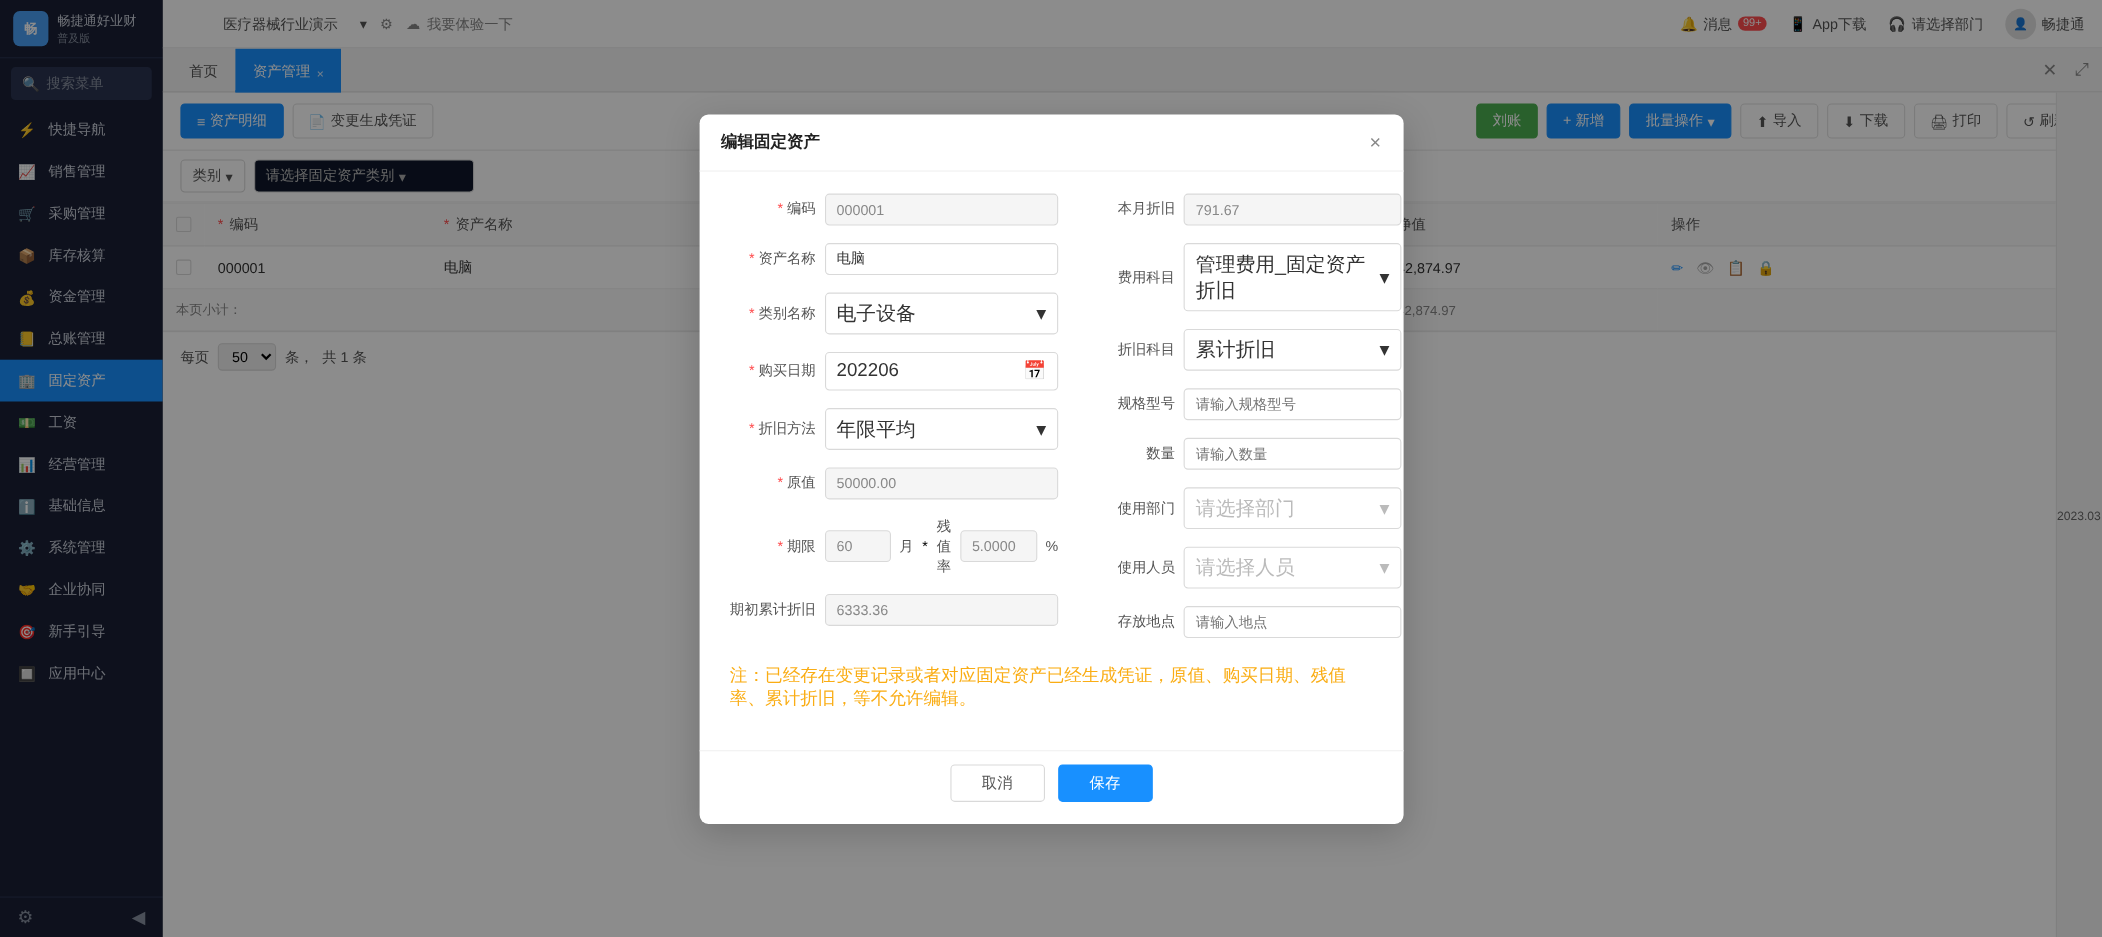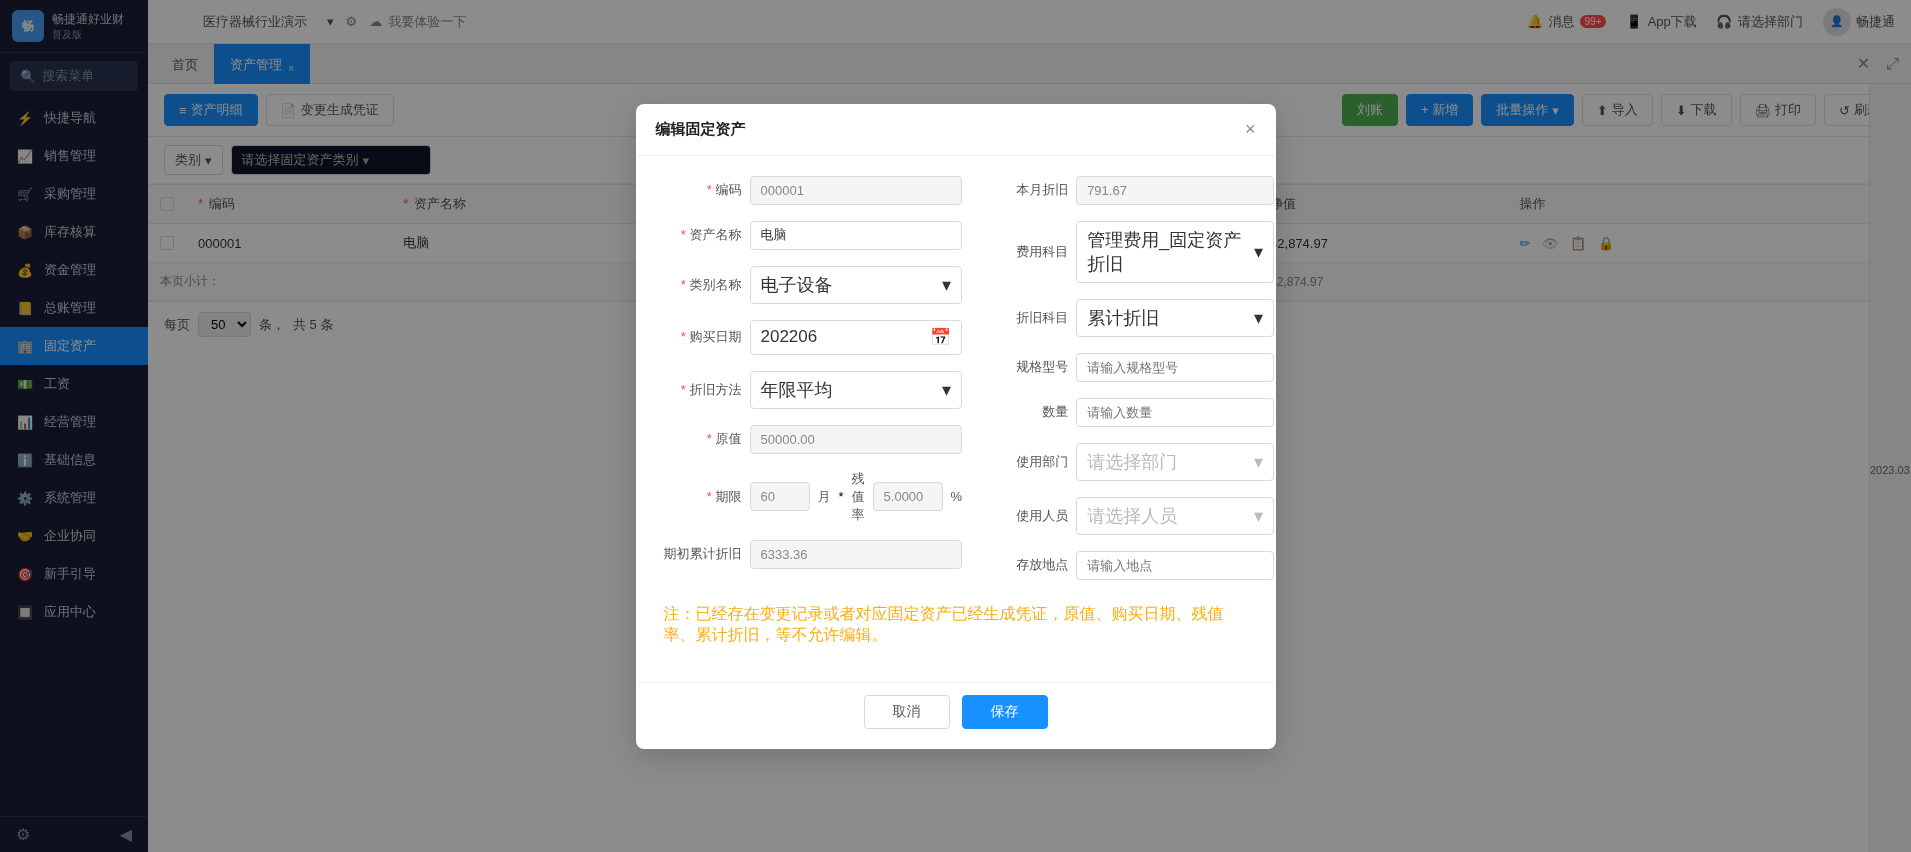--- a/index.html
+++ b/index.html
@@ -446,21 +446,21 @@
         </tbody>
       </table>
     </div>
 
     <div class="table-footer">
       <span>每页</span>
       <select class="page-select">
         <option>50</option>
       </select>
       <span>条，</span>
-      <span>共 5 条</span>
+      <span>共 1 条</span>
     </div>
 
   </div>
 </div>
 
 <div class="mini-cal">
   <div class="year-label">2023.03</div>
   <div class="cal-month">5月</div>
   <div class="cal-month">6月</div>
   <div class="cal-month">7月</div>

